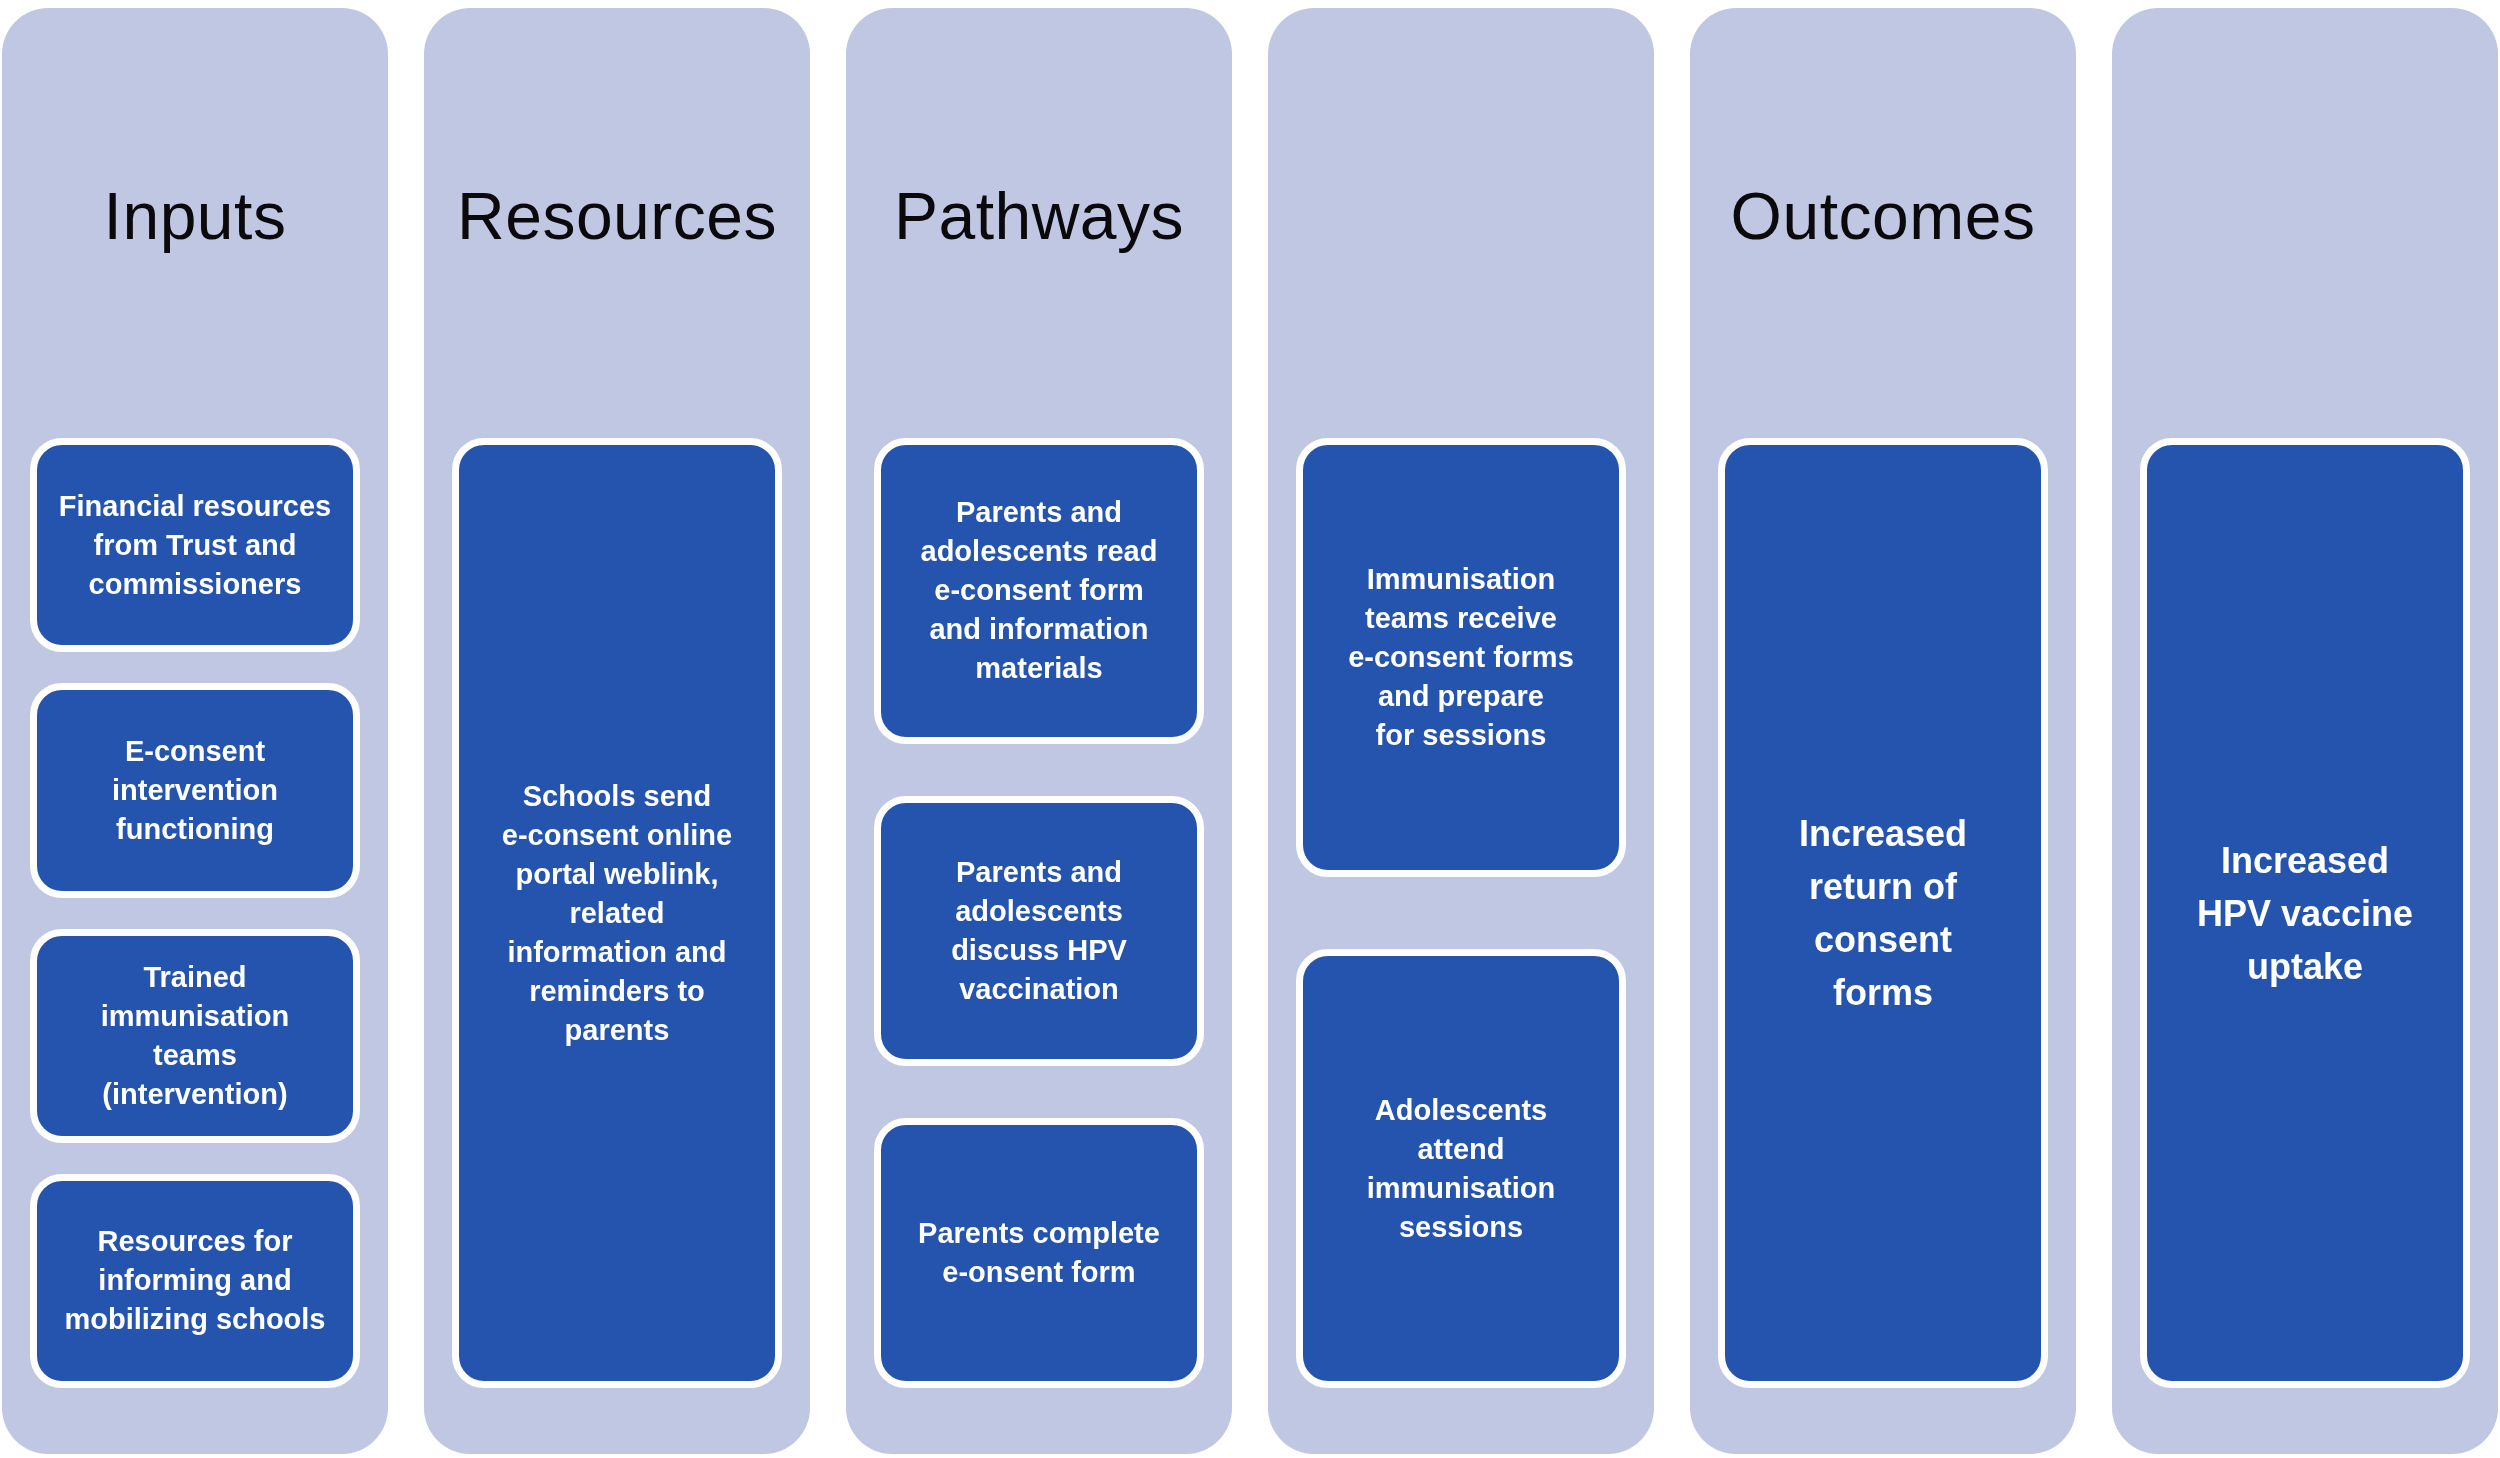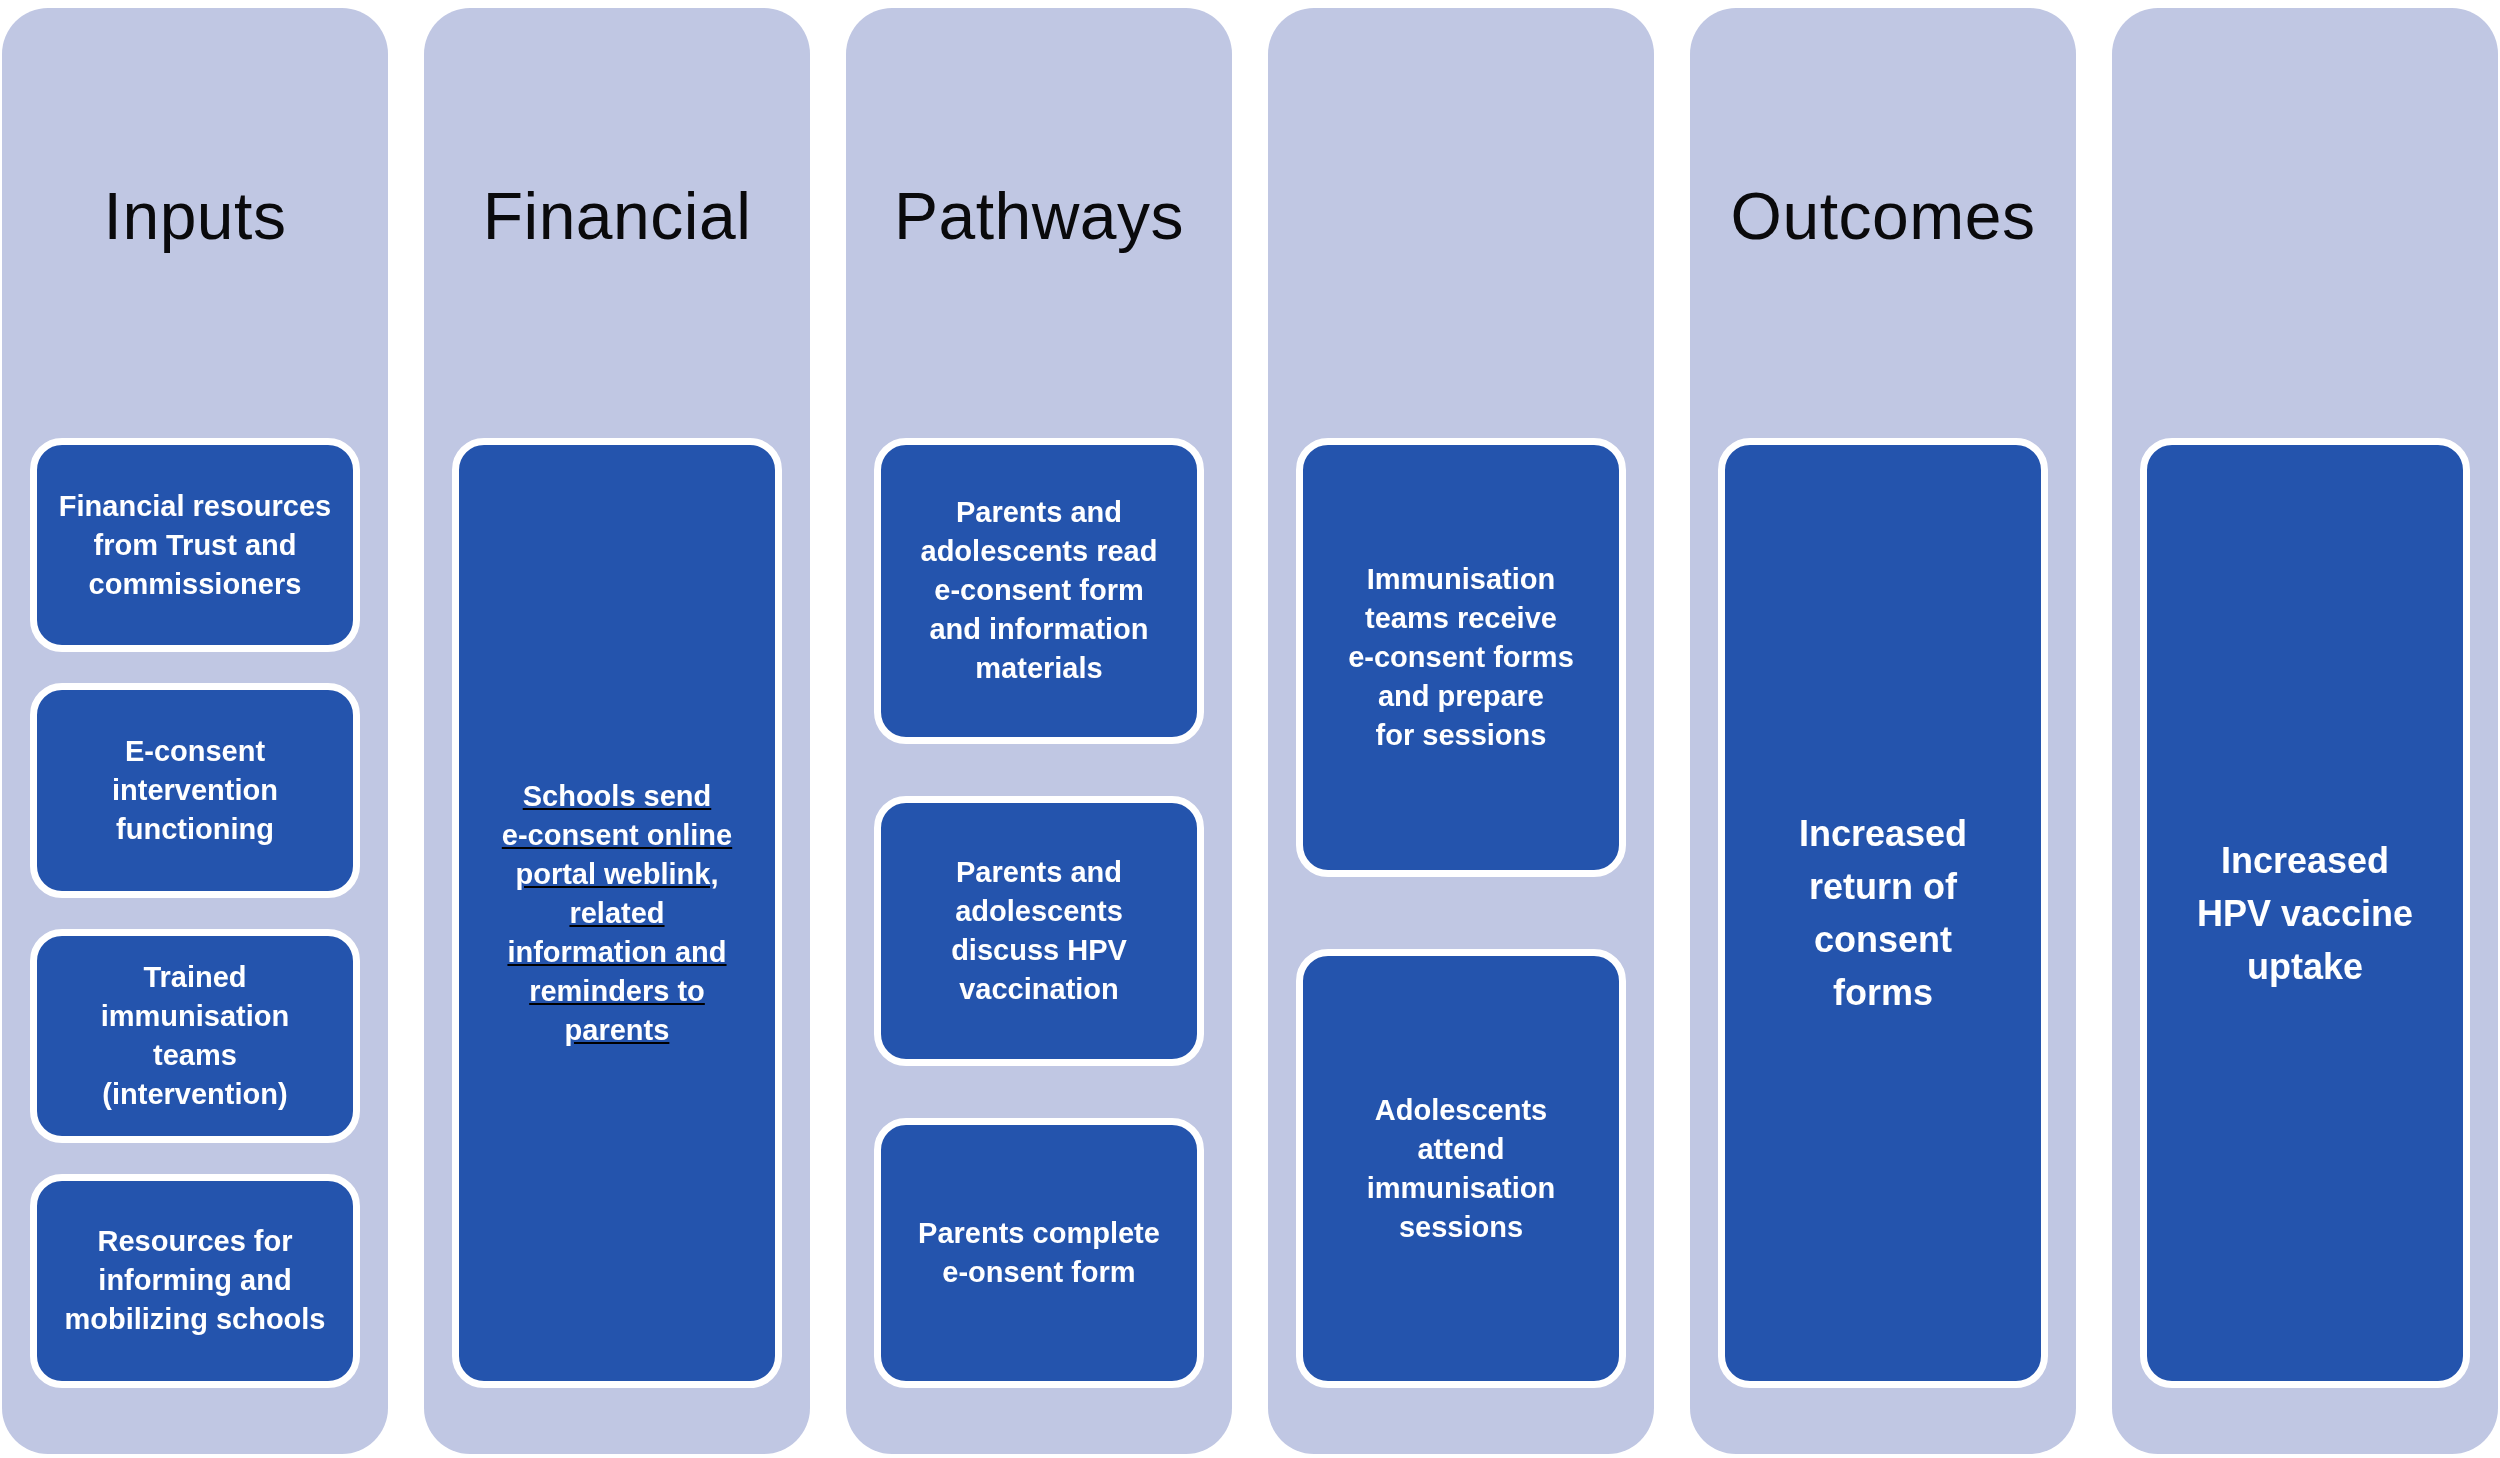--- a/index.html
+++ b/index.html
@@ -61,21 +61,21 @@
     font-size: 29px;
     line-height: 39px;
     font-weight: 700;
     padding: 10px 12px;
     flex: 1 1 0;
     white-space: pre-line;
     overflow: hidden;
   }
   
   .col-inputs    .boxes { gap: 31px; }
-  .col-activities .boxes { gap: 104px; text-decoration: underline; }
+  .col-activities .boxes { gap: 104px; }
   .col-pathways  .boxes { gap: 52px; }
   .col-pathways  .box:nth-child(1) { flex: 1.15 1 0; }
   .col-outputs   .boxes { gap: 72px; }
   .col-outcomes .box, .col-impacts .box {
     font-size: 36px;
     line-height: 53px;
   }
 </style>
 </head>
 <body>
@@ -95,21 +95,21 @@
 immunisation
 teams
 (intervention)</div>
       <div class="box">Resources for
 informing and
 mobilizing schools</div>
     </div>
   </div>
 
   <div class="column col-activities">
-    <div class="header">Financial</div>
+    <div class="header">Resources</div>
     <div class="boxes">
       <div class="box">Schools send
 e-consent online
 portal weblink,
 related
 information and
 reminders to
 parents</div>
     </div>
   </div>

